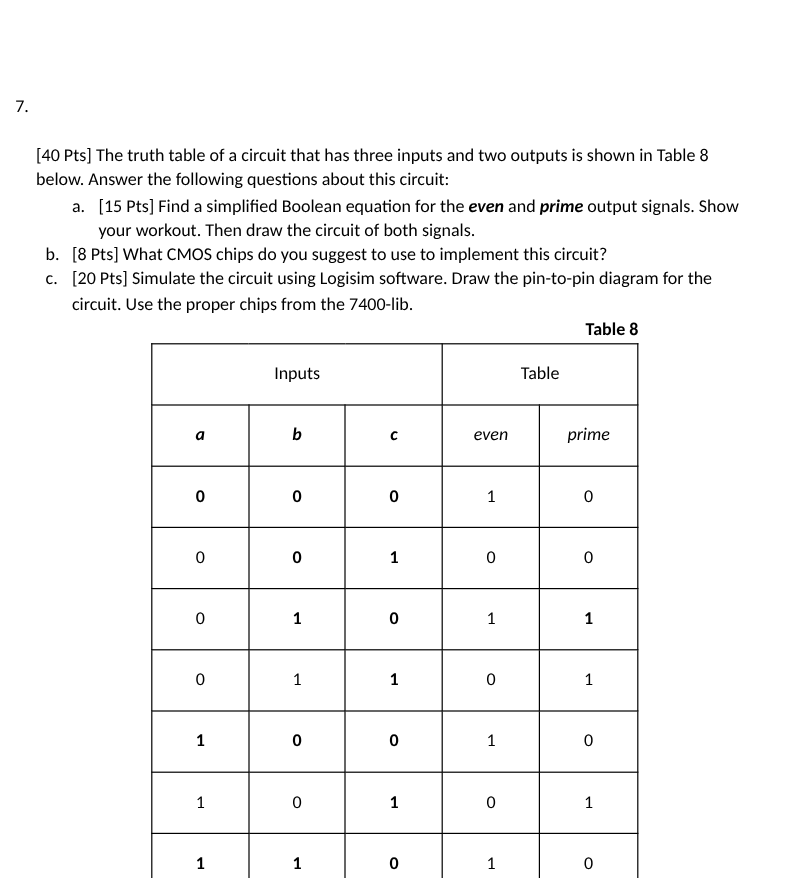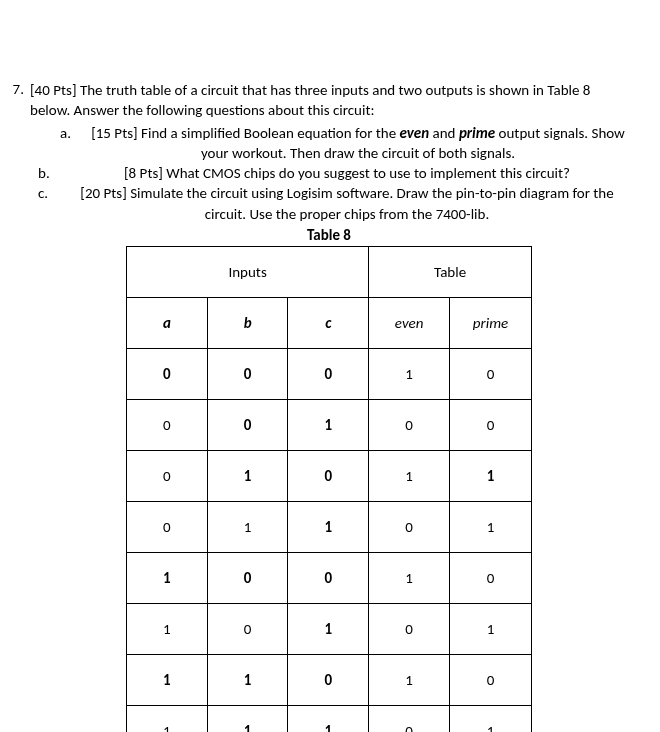--- a/index.html
+++ b/index.html
@@ -24,43 +24,43 @@
     .problem-num {
       min-width: 22px;
       text-align: right;
       padding-right: 6px;
     }
     .problem-body {
       flex: 1;
     }
     .problem-text {
       line-height: 1.35;
+      margin-top: 40px;
     }
     .subparts {
       padding-left: 30px;
       margin-top: 2px;
     }
     .subpart {
       display: flex;
       align-items: flex-start;
       line-height: 1.35;
     }
     .subpart-letter {
       min-width: 22px;
     }
     .subpart-body {
       flex: 1;
-      text-align: center;
     }
     .em-bold-italic {
       font-weight: bold;
       font-style: italic;
     }
     .table-caption {
-      text-align: center;
+      text-align: right;
       font-weight: bold;
       margin-top: 2px;
       margin-bottom: 2px;
       margin-left: 96px;
       width: 406px;
     }
     .truth-table {
       border-collapse: collapse;
       margin-left: 96px;
       width: 406px;

